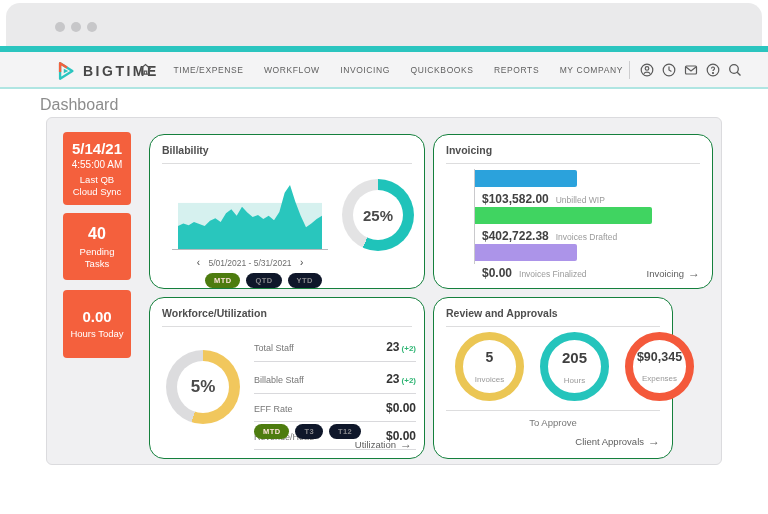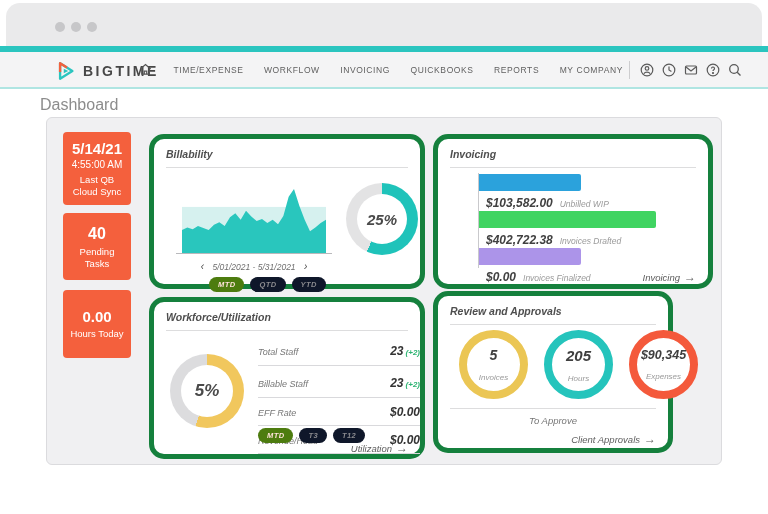--- a/index.html
+++ b/index.html
@@ -27,21 +27,21 @@
   
   .container { position:absolute; left:46px; top:117px; width:676px; height:348px; background:#F0F0F2; border:1px solid #DBDBDE; border-radius:6px; }
 
   
   .kpi { position:absolute; left:16px; width:68px; background:#F4603D; border-radius:4px; color:#fff; text-align:center; display:flex; flex-direction:column; justify-content:center; line-height:1.25; padding:12px 2px; }
   .kpi .big { font-size:15px; font-weight:bold; }
   .kpi .tiny { font-size:10px; margin-top:1px; }
   .kpi .lbl { font-size:9.5px; margin-top:2px; }
 
   
-  .panel { position:absolute; background:#fff; border:5px solid #15803d; border-radius:15px;font-style:italic; }
+  .panel { position:absolute; background:#fff; border:1px solid #15803d; border-radius:15px; }
   .panel-title { position:absolute; left:12px; top:9px; right:12px; font-size:10.5px; font-weight:bold; color:#4E4E4E; padding-bottom:7px; border-bottom:1px solid #DDDDDE; }
 
   
   .chart-wrap { position:absolute; left:28px; top:50px; width:144px; height:64px; }
   .chart-wrap svg { width:100%; height:100%; display:block; }
   .baseline { position:absolute; left:22px; top:114px; width:156px; height:1px; background:#B9B9BC; }
   .date-nav { position:absolute; left:5px; top:122px; width:190px; text-align:center; font-size:8.5px; color:#6E6E6E; }
   .date-nav .arr { color:#454545; font-size:10px; cursor:pointer; padding:0 6px; }
   .pill-row { position:absolute; display:flex; gap:6px; }
   .pill { font-size:7.5px; font-weight:bold; color:#8A8A8E; background:#0f172a; border-radius:9px; padding:3px 9px; letter-spacing:0.4px; cursor:pointer; }
@@ -241,21 +241,21 @@
       <div class="pill-row" style="left:104px;top:126px">
         <span class="pill active">MTD</span>
         <span class="pill">T3</span>
         <span class="pill">T12</span>
       </div>
       <div class="panel-link" style="top:139px">
         <span>Utilization</span><span class="arrow">→</span>
       </div>
     </div>
 
-    <div class="panel" style="left:386px;top:173px;width:240px;height:162px">
+    <div class="panel" style="left:386px;top:179px;width:240px;height:162px">
       <div class="panel-title">Review and Approvals</div>
       <div class="ring" style="left: 21px; top: 34px; border-color: rgb(235, 198, 84);">
         <span class="val" style="font-size:14px">5</span>
         <span class="lbl">Invoices</span>
       </div>
       <div class="ring" style="left: 106px; top: 34px; border-color: rgb(37, 196, 188);">
         <span class="val" style="font-size:15px">205</span>
         <span class="lbl">Hours</span>
       </div>
       <div class="ring" style="left: 191px; top: 34px; border-color: rgb(244, 89, 59);">

